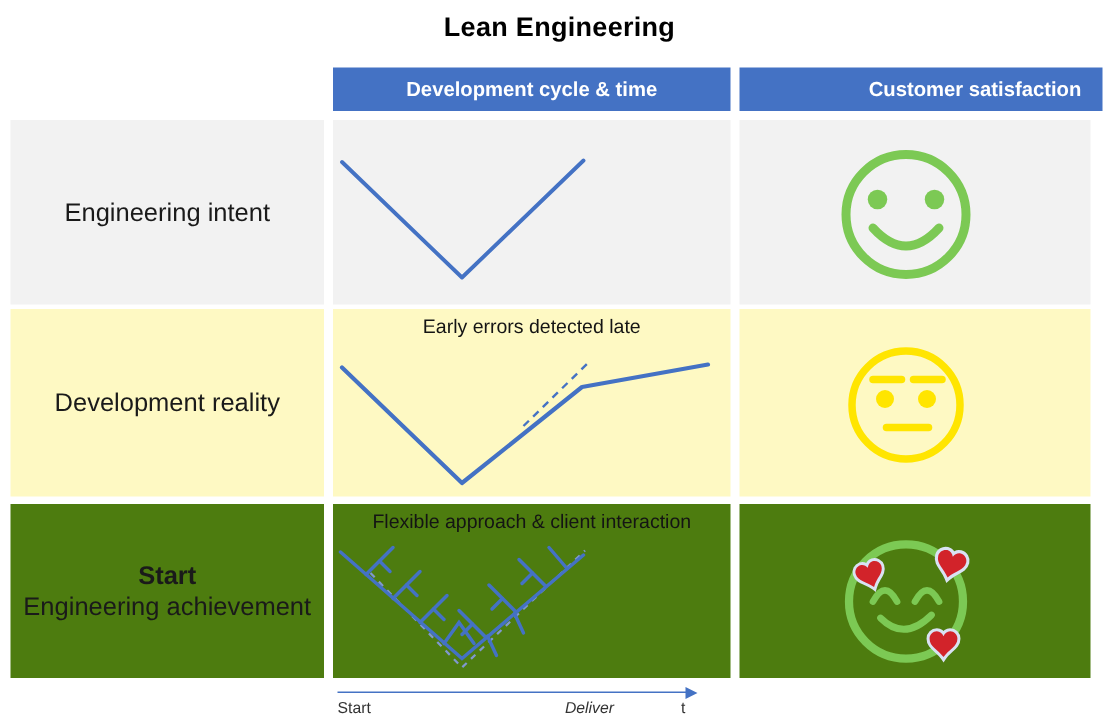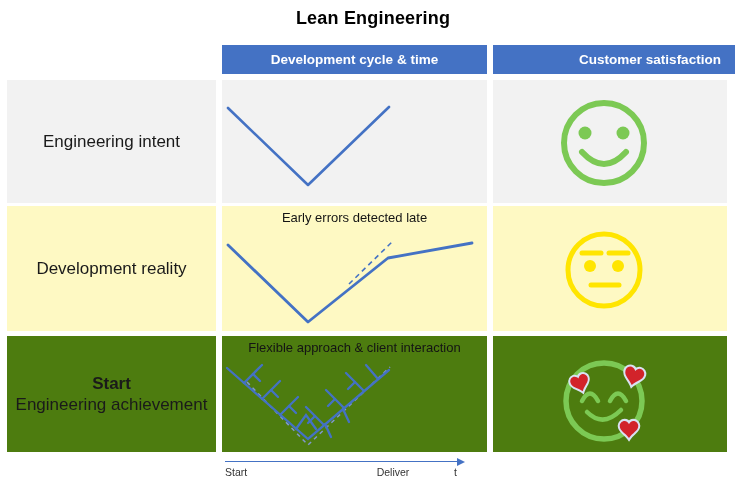--- a/index.html
+++ b/index.html
@@ -34,21 +34,21 @@
   .axis-line{
     top:461px;left:225px;width:234px;height:0;
     border-top:1.6px solid #4472C4;
   }
   .axis-arrowhead{
     top:458px;left:457px;width:0;height:0;
     border-left:8px solid #4472C4;border-top:4px solid transparent;border-bottom:4px solid transparent;
   }
   .axis-label{top:466px;font-size:10.5px;color:#333333;}
   .lbl-start{left:225px;text-align:center;}
-  .lbl-deliver{left:368px;width:50px;text-align:center;}
+  .lbl-deliver{left:368px;width:50px;text-align:center;font-style:italic;}
   .lbl-t{left:454px;}
 </style>
 </head>
 <body>
 
 <div class="abs page-title">Lean Engineering</div>
 
 <div class="abs col-header hdr-dev">
   <span>Development cycle &amp; time</span>
 </div>

